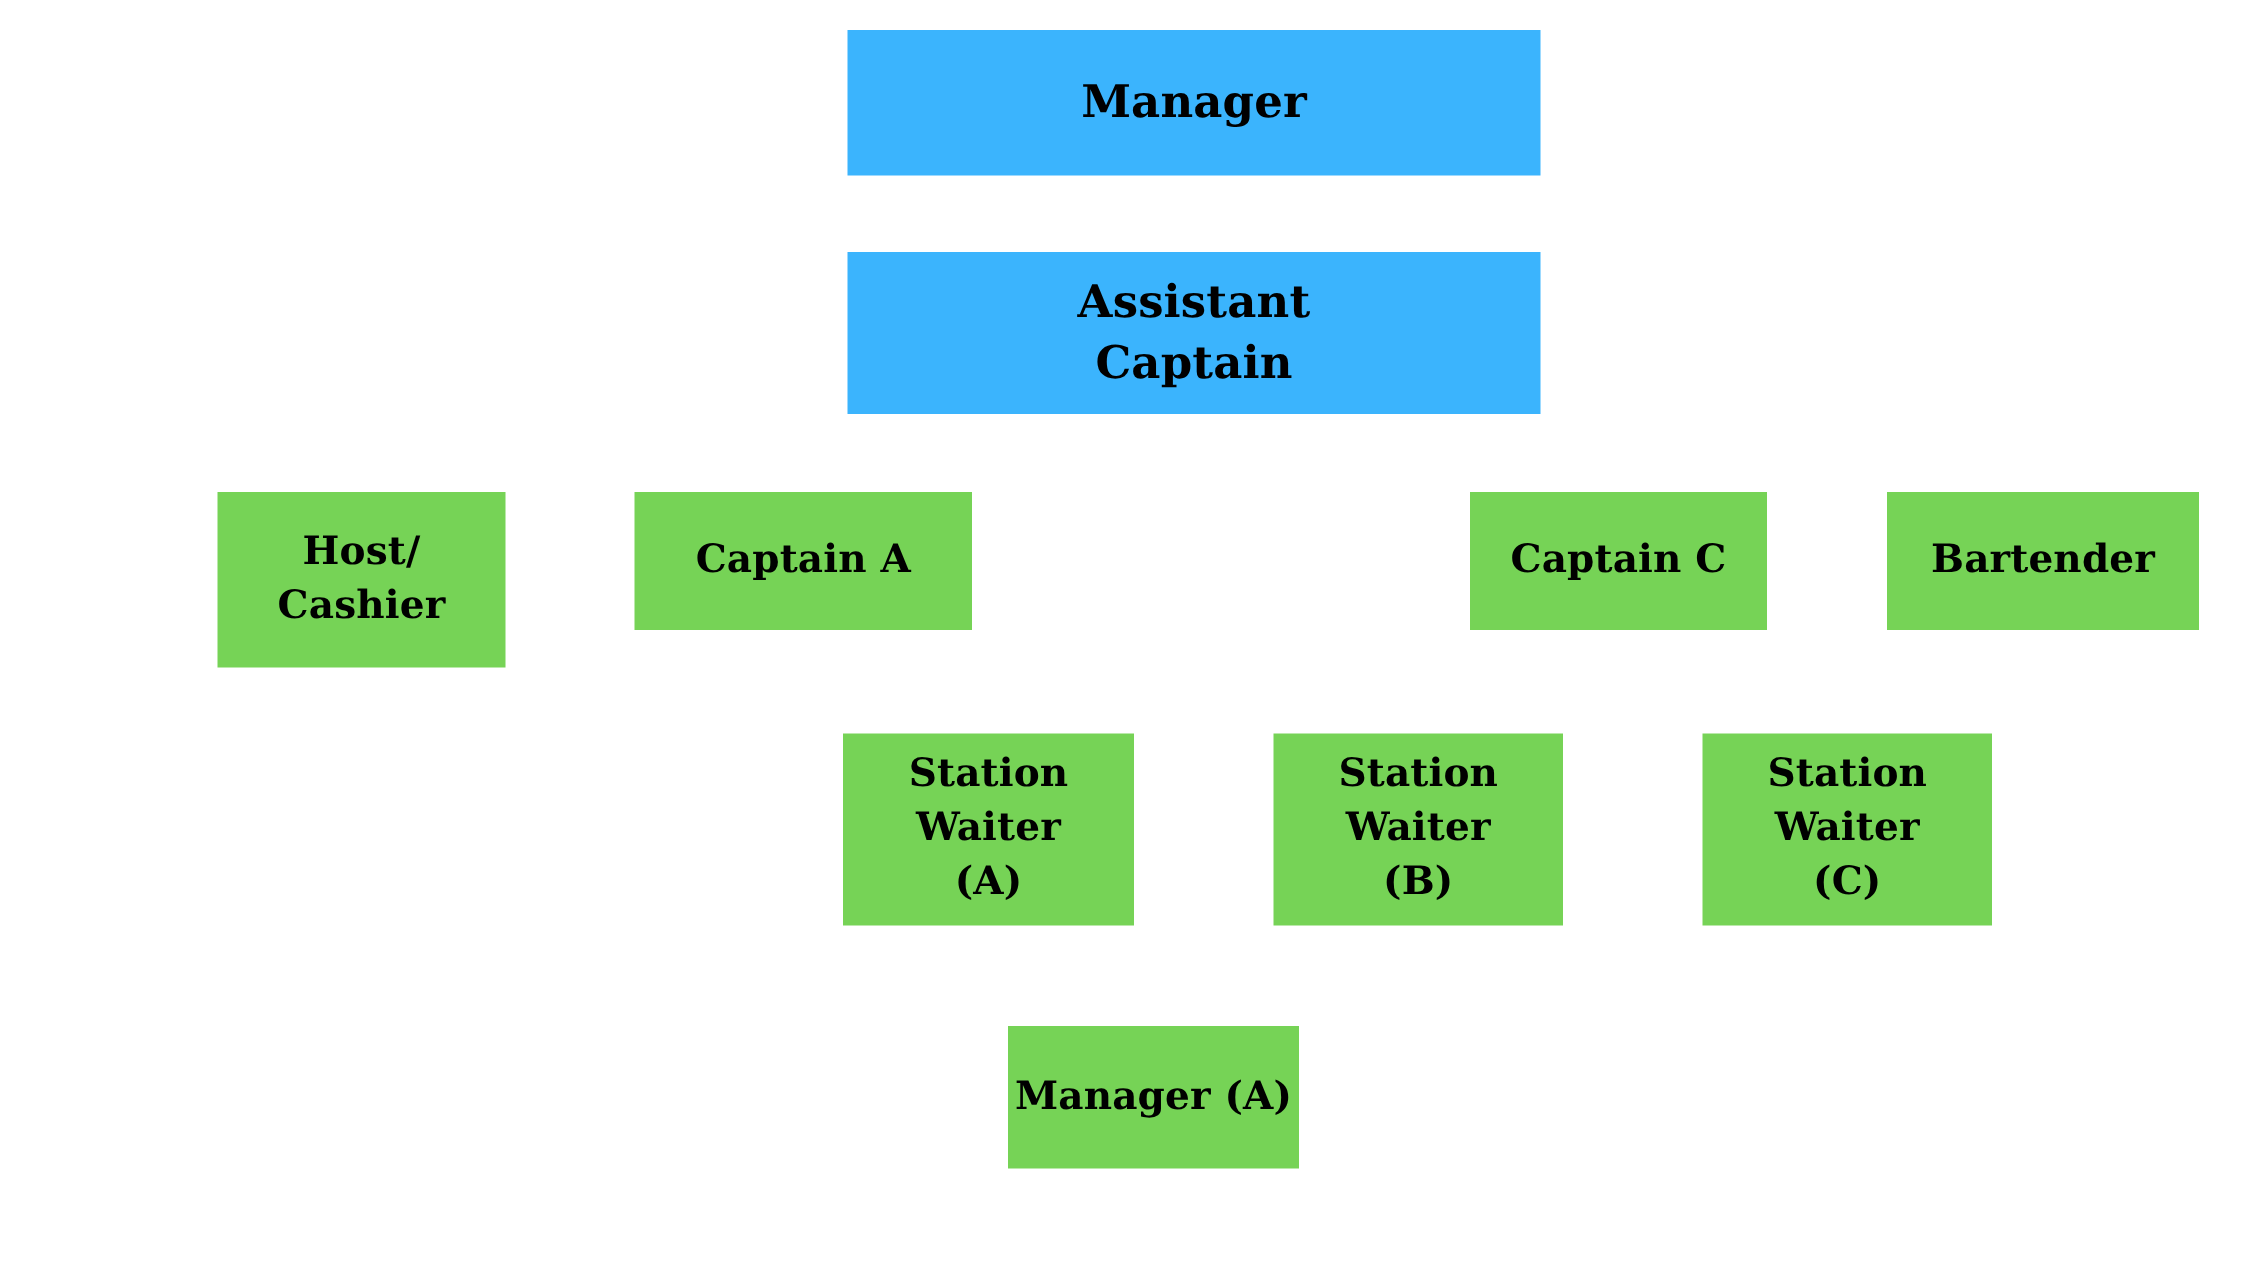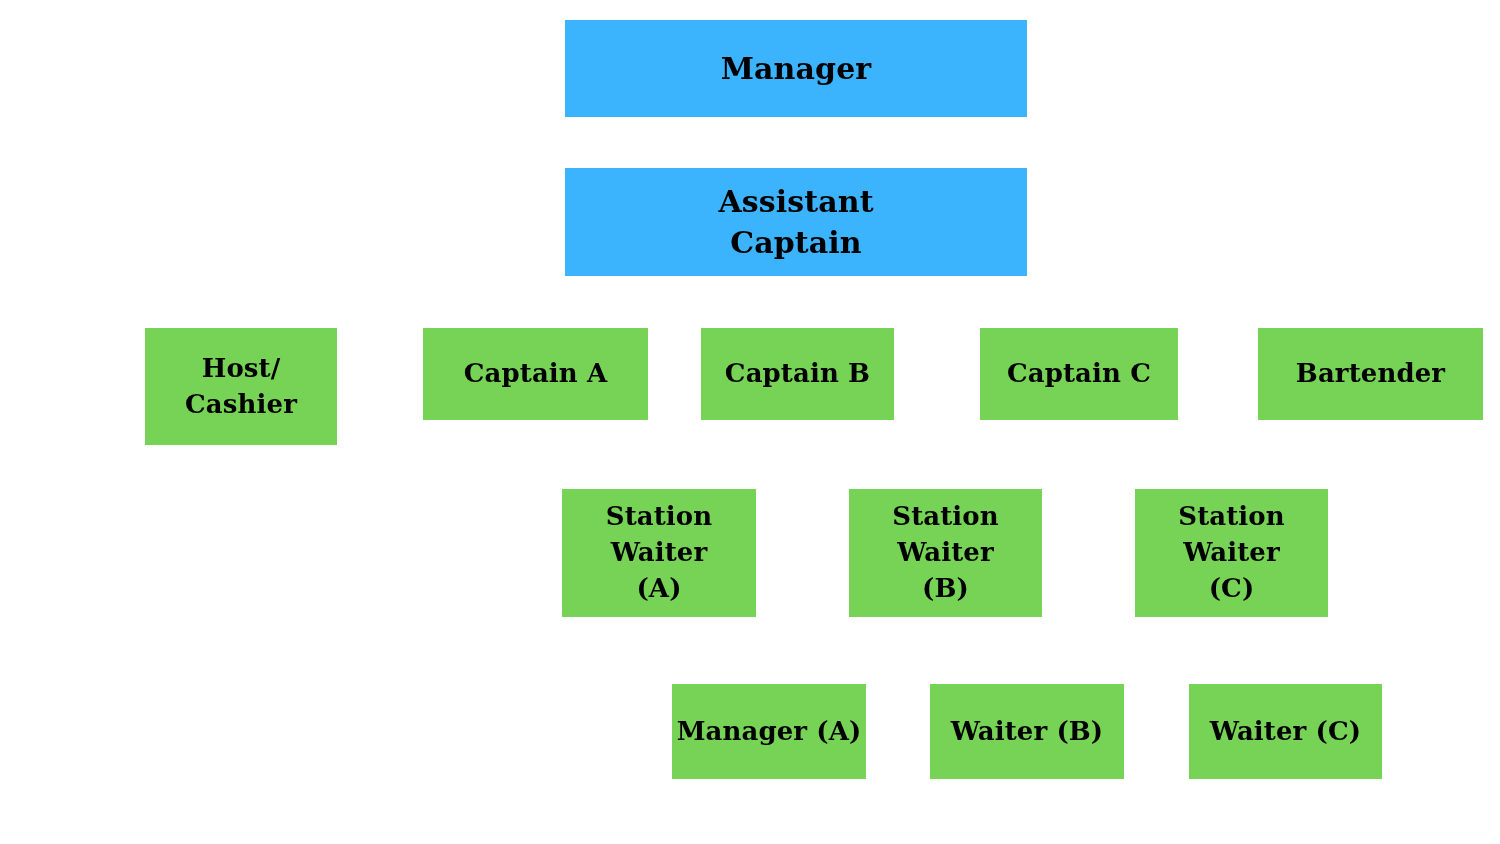--- a/index.html
+++ b/index.html
@@ -57,46 +57,37 @@
       <span class="label">Assistant
 Captain</span>
     </div>
     <div class="node level-staff" style="left: 99px; top: 328px; width: 192px; height: 117px; background: rgb(118, 211, 86);">
       <span class="label">Host/
 Cashier</span>
     </div>
     <div class="node level-staff" style="left: 377px; top: 328px; width: 225px; height: 92px; background: rgb(118, 211, 86);">
       <span class="label">Captain A</span>
     </div>
-    <div class="node level-staff" style="left: 655px; top: 328px; width: 193px; height: 92px; background: rgb(118, 211, 86);">
-      <span class="label">Captain B</span>
-    </div>
     <div class="node level-staff" style="left: 934px; top: 328px; width: 198px; height: 92px; background: rgb(118, 211, 86);">
       <span class="label">Captain C</span>
     </div>
-    <div class="node level-staff" style="left: 1212px; top: 328px; width: 225px; height: 92px; background: rgb(118, 211, 86);">
+    <div class="node level-staff" style="left: 1212px; top: 328px; width: 208px; height: 92px; background: rgb(118, 211, 86);">
       <span class="label">Bartender</span>
     </div>
     <div class="node level-staff" style="left: 516px; top: 489px; width: 194px; height: 128px; background: rgb(118, 211, 86);">
       <span class="label">Station
 Waiter
 (A)</span>
     </div>
     <div class="node level-staff" style="left: 803px; top: 489px; width: 193px; height: 128px; background: rgb(118, 211, 86);">
       <span class="label">Station
 Waiter
 (B)</span>
     </div>
     <div class="node level-staff" style="left: 1089px; top: 489px; width: 193px; height: 128px; background: rgb(118, 211, 86);">
       <span class="label">Station
 Waiter
 (C)</span>
     </div>
     <div class="node level-staff" style="left: 626px; top: 684px; width: 194px; height: 95px; background: rgb(118, 211, 86);">
       <span class="label">Manager (A)</span>
     </div>
-    <div class="node level-staff" style="left: 884px; top: 684px; width: 194px; height: 95px; background: rgb(118, 211, 86);">
-      <span class="label">Waiter (B)</span>
-    </div>
-    <div class="node level-staff" style="left: 1143px; top: 684px; width: 193px; height: 95px; background: rgb(118, 211, 86);">
-      <span class="label">Waiter (C)</span>
-    </div>
   </div>
 
 </body></html>

